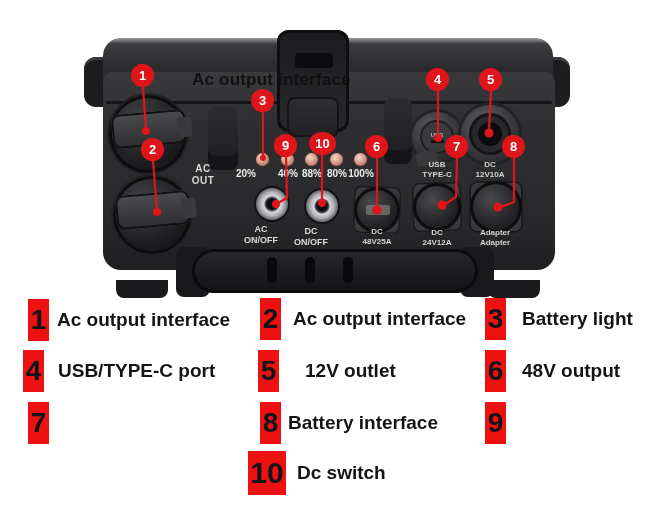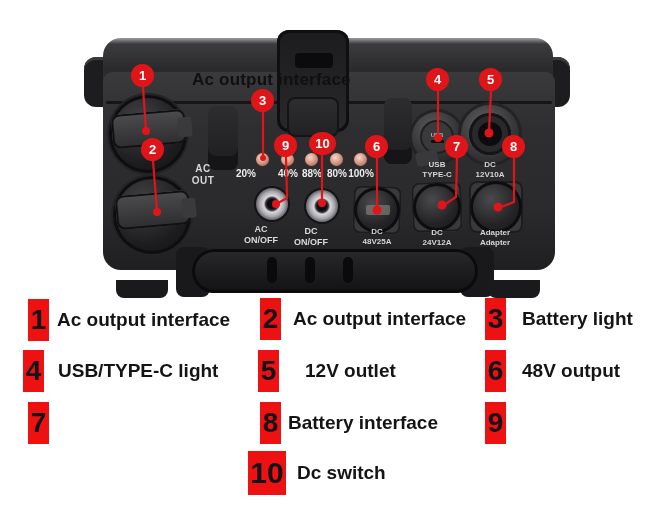--- a/index.html
+++ b/index.html
@@ -225,21 +225,21 @@
   <div class="leg" style="left:260px;top:298px;gap:12px;">
     <div class="nbox">2</div>
     <div class="ltxt">Ac output interface</div>
   </div>
   <div class="leg" style="left:485px;top:298px;gap:16px;">
     <div class="nbox">3</div>
     <div class="ltxt">Battery light</div>
   </div>
   <div class="leg" style="left:23px;top:350px;gap:14px;">
     <div class="nbox">4</div>
-    <div class="ltxt">USB/TYPE-C light</div>
+    <div class="ltxt">USB/TYPE-C port</div>
   </div>
   <div class="leg" style="left:258px;top:350px;gap:26px;">
     <div class="nbox">5</div>
     <div class="ltxt">12V outlet</div>
   </div>
   <div class="leg" style="left:485px;top:350px;gap:16px;">
     <div class="nbox">6</div>
     <div class="ltxt">48V output</div>
   </div>
   <div class="leg" style="left:28px;top:402px;gap:20px;">

